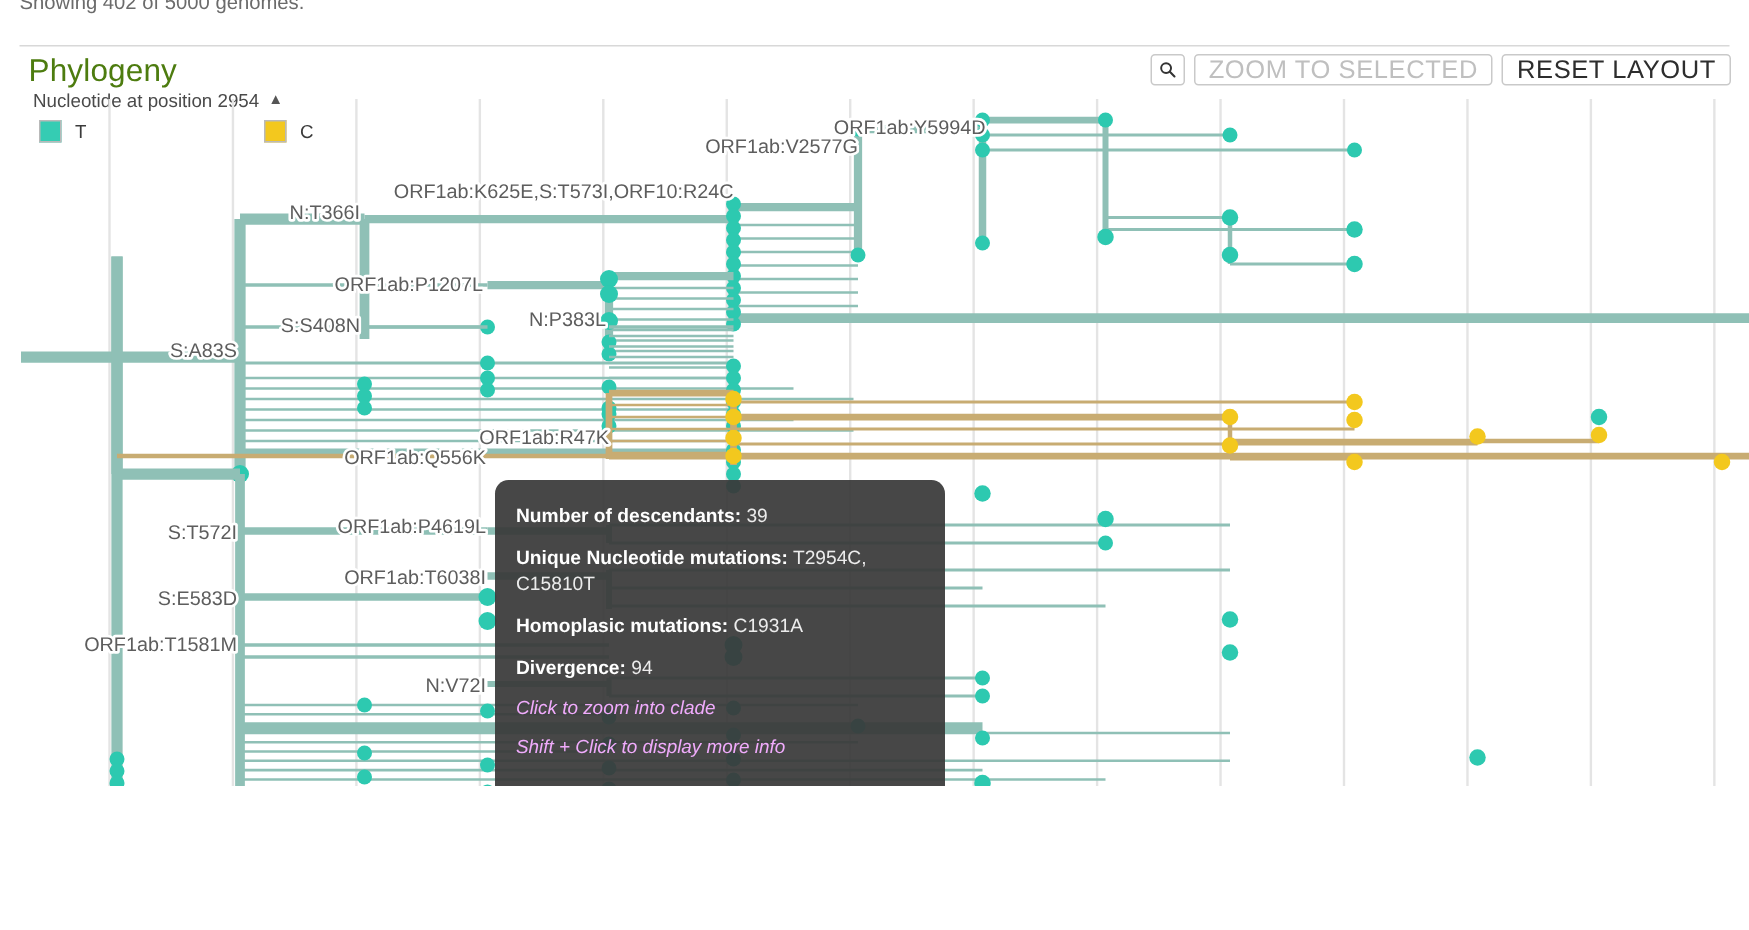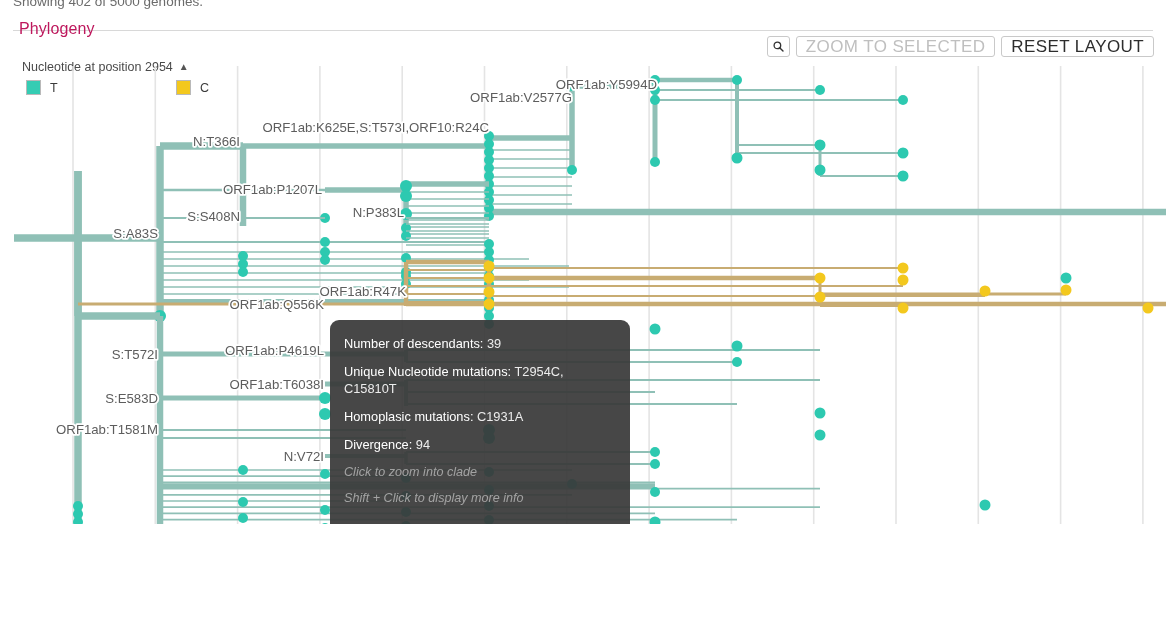--- a/index.html
+++ b/index.html
@@ -17,22 +17,22 @@
     position: absolute; left: 13px; top: -6px;
     font-size: 13.5px; color: #6b6b6b; white-space: nowrap;
   }
 
   
   .panel-rule {
     position: absolute; left: 13px; top: 30px; width: 1140px; height: 1px;
     background: #d8d8d8;
   }
   .panel-title {
-    position: absolute; left: 19px; top: 20px;
-    font-size: 16px; color: #be185d; letter-spacing: .1px;
+    position: absolute; left: 19px; top: 36px;
+    font-size: 21px; color: #4d7c0f; letter-spacing: .1px;
   }
 
   
   .toolbar { position: absolute; right: 12px; top: 36px; display: flex; gap: 6px; align-items: stretch; }
   .tb-btn {
     border: 1px solid #c9c9c9; background: #ffffff; border-radius: 3px;
     font-family: "Liberation Sans", sans-serif;
     font-size: 17px; letter-spacing: .4px; color: #2d2d2d;
     padding: 0 9px; height: 21px; line-height: 19px; cursor: pointer; white-space: nowrap;
   }
@@ -60,24 +60,24 @@
     stroke: #ffffff; stroke-width: 3.5px; stroke-linejoin: round;
   }
 
   
   .tooltip {
     position: absolute; left: 330px; top: 320px; width: 300px; height: 256px;
     background: rgba(57,57,57,0.93); border-radius: 9px;
     padding: 16px 14px 10px 14px; color: #ffffff; font-size: 12.8px; line-height: 1.32;
   }
   .tt-row { margin-bottom: 11px; }
-  .tt-k { font-weight: normal; }
+  .tt-k { font-weight: bold; }
   .tt-v { font-weight: normal; color: #ececec; }
   .tt-sub { color: #e6e6e6; }
-  .tt-hint { font-style: italic; color: #a3a3a3; margin-top: 4px; margin-bottom: 9px; font-size: 12.6px; }
+  .tt-hint { font-style: italic; color: #f0abfc; margin-top: 4px; margin-bottom: 9px; font-size: 12.6px; }
 </style>
 </head>
 <body>
 
 <div id="app">
 
   <div class="showing-line">Showing 402 of 5000 genomes.</div>
 
   <div class="panel-rule"></div>
 

